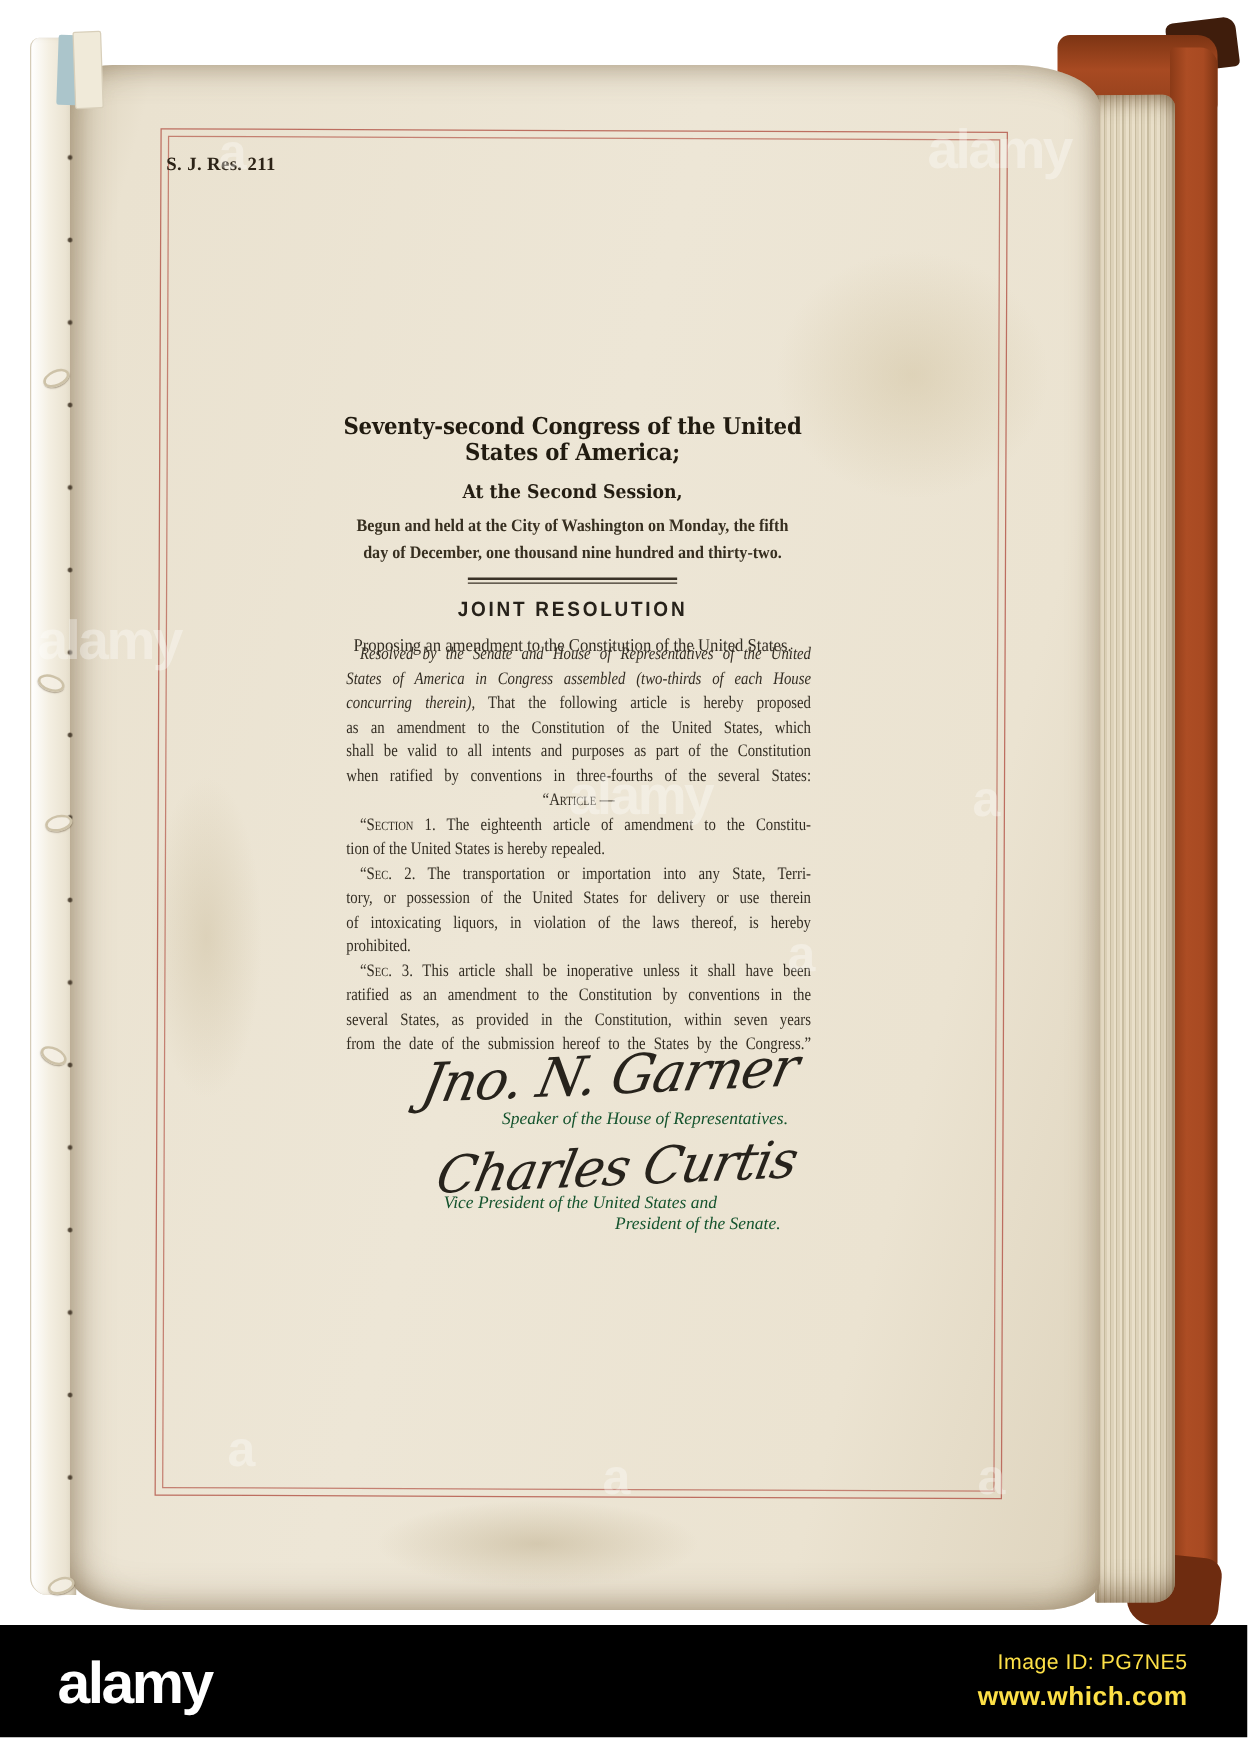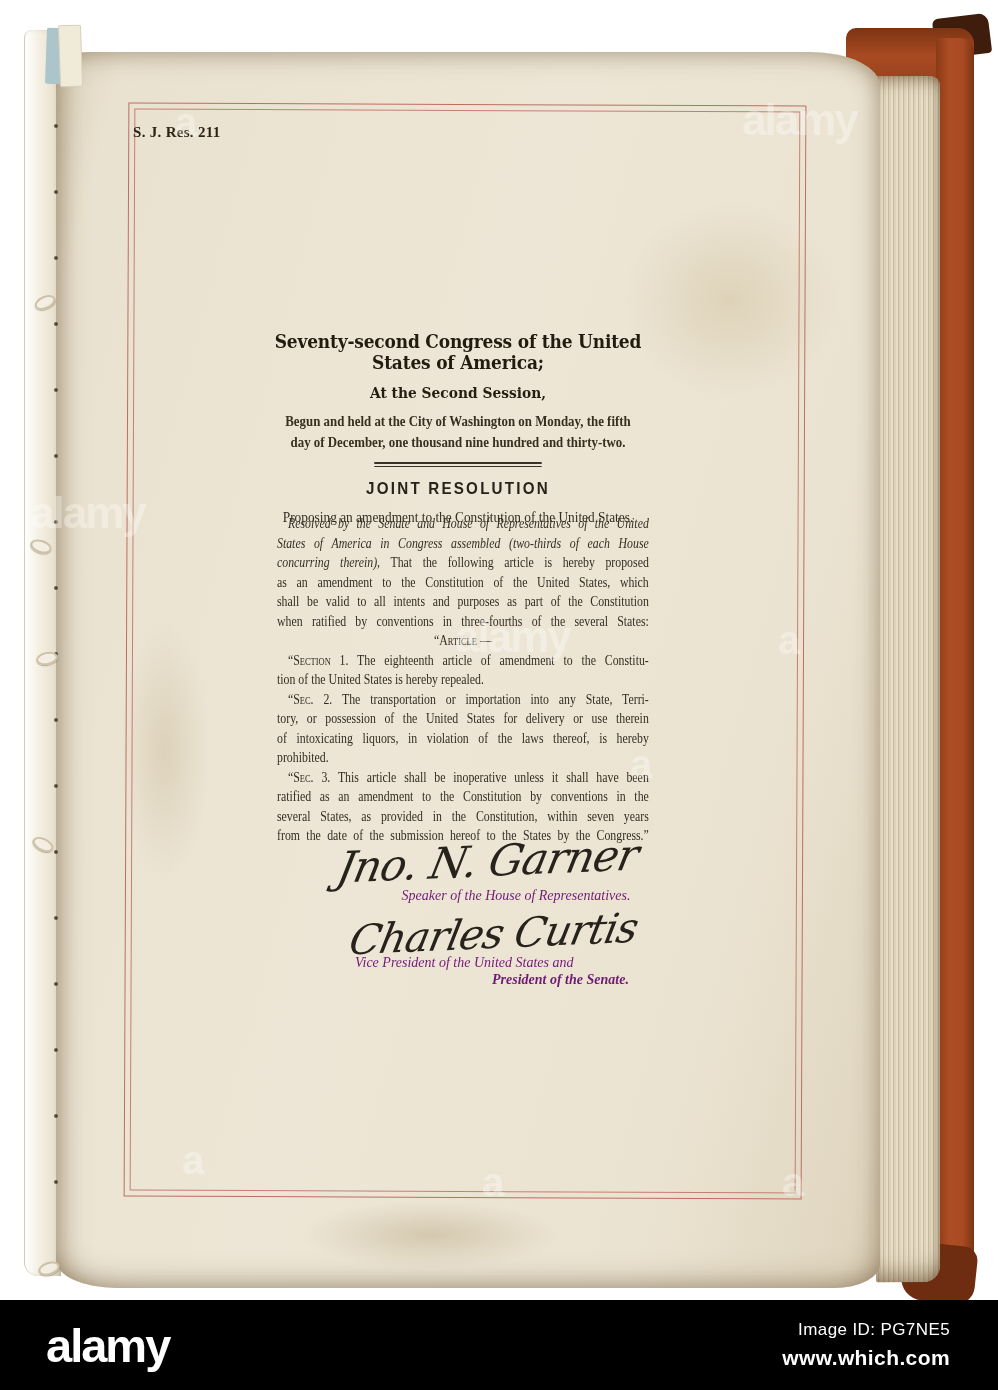--- a/index.html
+++ b/index.html
@@ -90,24 +90,24 @@
   .ln.ctr{text-align:center;text-align-last:center;}
   .it{font-style:italic;}
   .sc{font-variant:small-caps;}
   .ind{padding-left:13px;box-sizing:border-box;}
 
   .sig{font-family:"DejaVu Serif",serif;font-style:italic;color:#27231c;
       display:inline-block;transform:rotate(-2.5deg) skewX(-14deg);
       letter-spacing:-1px;z-index:9;}
   #speaker-signature{left:338px;top:836px;font-size:43px;}
   #vp-signature{left:350px;top:910px;font-size:41px;}
-  .sig-title{font-style:italic;font-size:14px;color:#701a75;z-index:9;}
+  .sig-title{font-style:italic;font-size:14px;color:#14532d;z-index:9;}
   #speaker-title{left:378px;top:888px;width:276px;text-align:center;}
   #vp-title-1{left:355px;top:955px;}
-  #vp-title-2{left:492px;top:972px;font-weight:bold;}
+  #vp-title-2{left:492px;top:972px;}
 
   
   .wm{z-index:10;color:rgba(255,255,255,.34);font-family:"Liberation Sans",sans-serif;
       font-weight:bold;pointer-events:none;}
   .wm-brand{font-size:44px;letter-spacing:-2px;}
   .wm-letter{font-size:40px;}
   #wm-1{left:742px;top:95px;}
   #wm-2{left:175px;top:100px;}
   #wm-3{left:30px;top:488px;}
   #wm-4{left:455px;top:612px;}
@@ -116,21 +116,21 @@
   #wm-7{left:182px;top:1138px;}
   #wm-8{left:482px;top:1160px;}
   #wm-9{left:782px;top:1160px;}
 
   
   #footer-bar{left:0;top:1300px;width:998px;height:90px;background:#000;z-index:20;
       display:flex;align-items:center;justify-content:space-between;
       font-family:"Liberation Sans",sans-serif;}
   #alamy-logo{margin-left:46px;color:#fff;font-weight:bold;font-size:47px;
       letter-spacing:-2px;line-height:1;}
-  #footer-right{margin-right:48px;text-align:right;color:#ffffff;}
+  #footer-right{margin-right:48px;text-align:right;color:#fde047;}
   #image-id-text{font-size:17px;letter-spacing:.4px;margin-bottom:6px;}
   #alamy-url{font-size:21px;font-weight:bold;letter-spacing:.4px;}
 </style>
 </head>
 <body>
 
 <div class="abs" id="cover-corner-dark"></div>
 <div class="abs" id="cover-top"></div>
 <div class="abs" id="book-cover"></div>
 <div class="abs" id="cover-bottom"></div>

